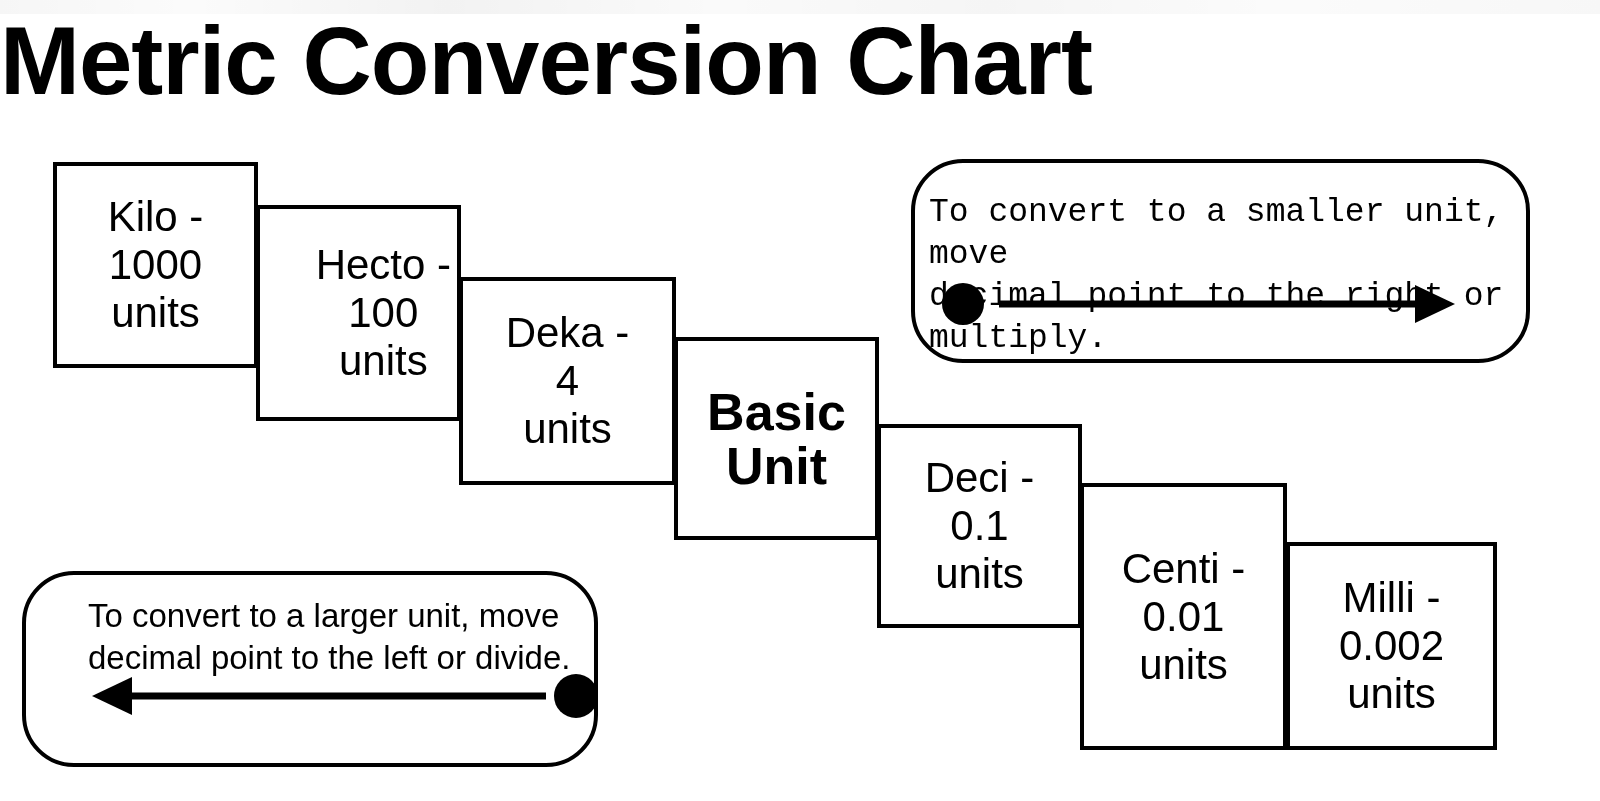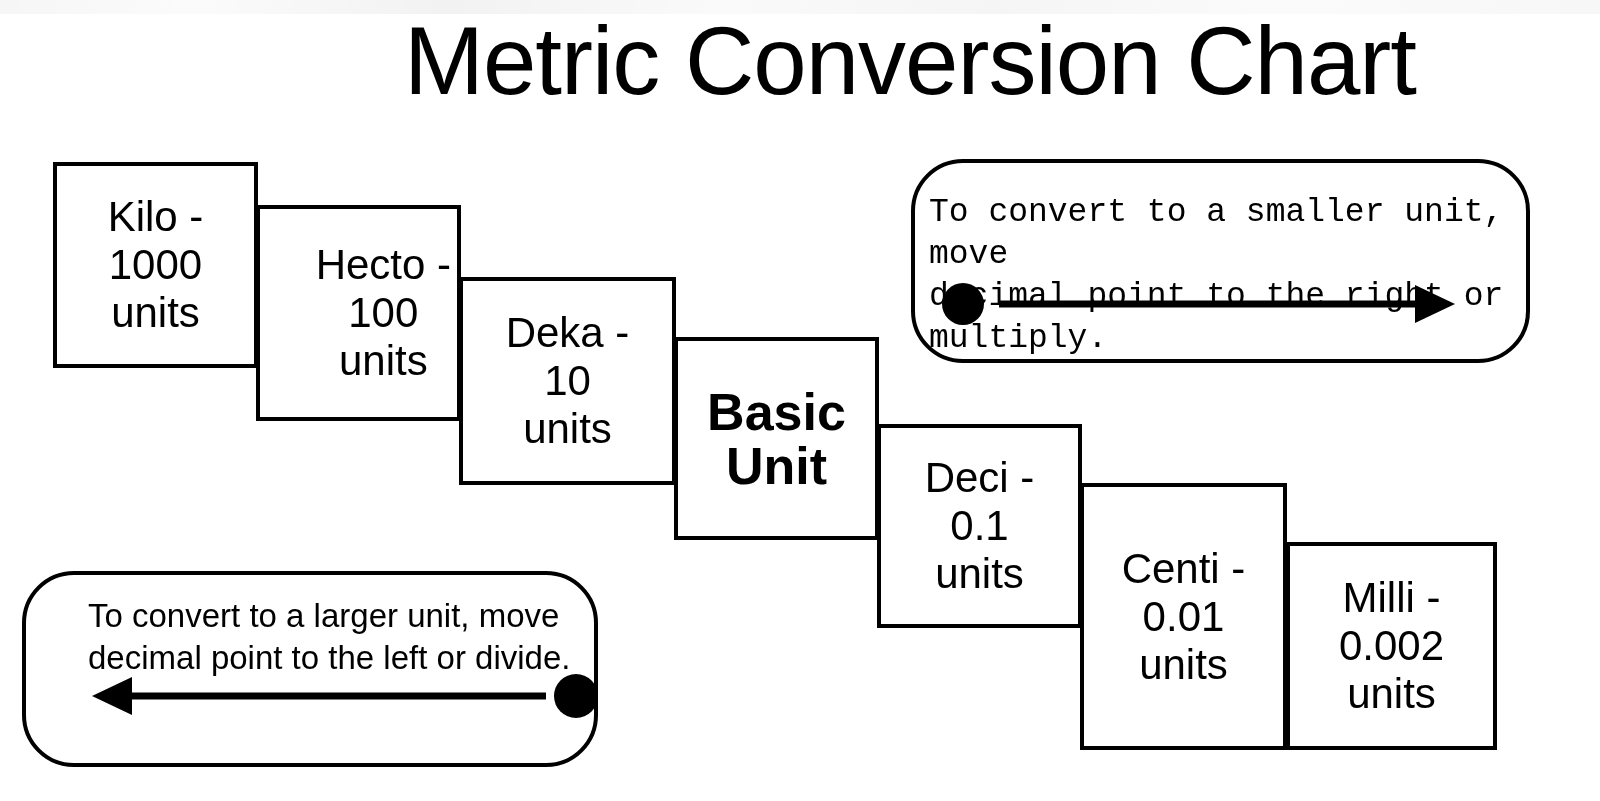--- a/index.html
+++ b/index.html
@@ -34,24 +34,24 @@
         rgba(0,0,0,0.03) 100%);
     pointer-events: none;
   }
 
   
   .chart-title {
     position: absolute;
     left: 0;
     top: 9px;
     width: 1416px;
-    text-align: right;
+    text-align: left;
     font-size: 96px;
     line-height: 104px;
-    font-weight: 400;
+    font-weight: 700;
     letter-spacing: -1px;
     white-space: nowrap;
   }
 
   
   .step-box {
     position: absolute;
     box-sizing: border-box;
     background: #ffffff;
     border: 4px solid #000000;
@@ -111,21 +111,21 @@
   </div>
 
   <div class="step-box" style="left:256px; top:205px; width:205px; height:216px;justify-content:flex-end;">
     <span class="step-label">Hecto -
 100
 units</span>
   </div>
 
   <div class="step-box" style="left:459px; top:277px; width:217px; height:208px;">
     <span class="step-label">Deka -
-10
+4
 units</span>
   </div>
 
   <div class="step-box basic" style="left:674px; top:337px; width:205px; height:203px;">
     <span class="step-label">Basic
 Unit</span>
   </div>
 
   <div class="step-box" style="left:877px; top:424px; width:205px; height:204px;">
     <span class="step-label">Deci -

